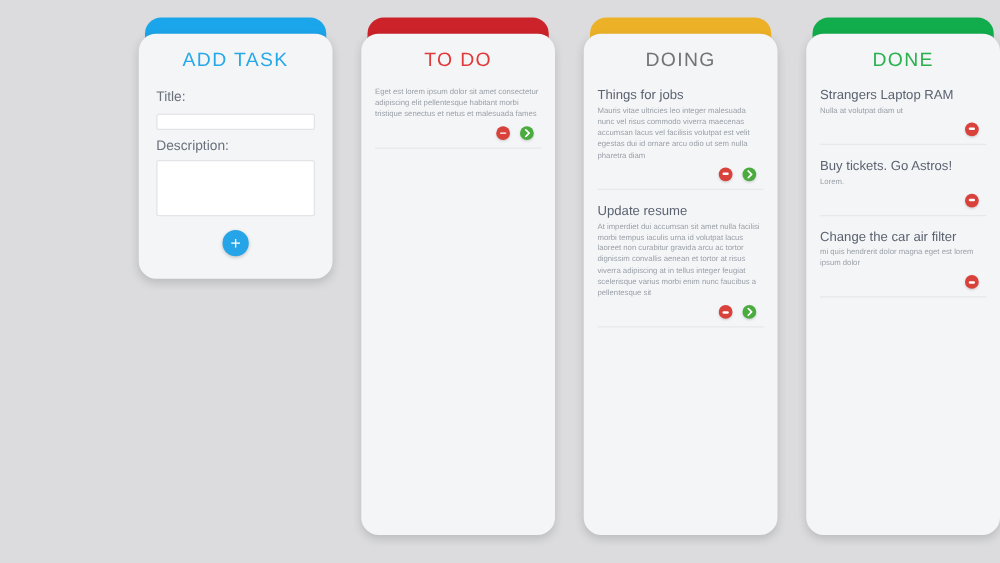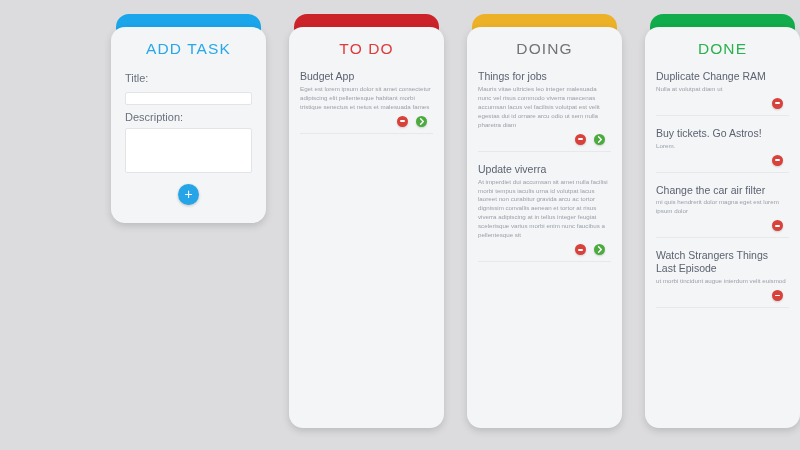--- a/index.html
+++ b/index.html
@@ -182,21 +182,20 @@
     </div>
   </div>
 
   <div class="column">
     <div class="colorbar" style="background: rgb(204, 34, 41);"></div>
     <div class="panel" style="min-height: 401px;">
       <h2 class="panel-title" style="color: rgb(224, 58, 58);">TO DO</h2>
       <div class="task-list">
 
         <div class="task-card">
-          <h3 class="task-title">Budget App</h3>
           <p class="task-desc">Eget est lorem ipsum dolor sit amet consectetur adipiscing elit pellentesque habitant morbi tristique senectus et netus et malesuada fames</p>
           <div class="task-actions">
             <span class="icon-btn icon-remove"></span>
             <span class="icon-btn icon-forward">
               <svg width="6" height="7" viewBox="0 0 6 7">
                   <path d="M1.6 0.8 L4.3 3.5 L1.6 6.2" stroke="#ffffff" stroke-width="1.4" fill="none" stroke-linecap="round" stroke-linejoin="round"></path>
                 </svg>
             </span>
           </div>
         </div>
@@ -219,21 +218,21 @@
             <span class="icon-btn icon-remove"></span>
             <span class="icon-btn icon-forward">
               <svg width="6" height="7" viewBox="0 0 6 7">
                   <path d="M1.6 0.8 L4.3 3.5 L1.6 6.2" stroke="#ffffff" stroke-width="1.4" fill="none" stroke-linecap="round" stroke-linejoin="round"></path>
                 </svg>
             </span>
           </div>
         </div>
 
         <div class="task-card">
-          <h3 class="task-title">Update viverra</h3>
+          <h3 class="task-title">Update resume</h3>
           <p class="task-desc">At imperdiet dui accumsan sit amet nulla facilisi morbi tempus iaculis urna id volutpat lacus laoreet non curabitur gravida arcu ac tortor dignissim convallis aenean et tortor at risus viverra adipiscing at in tellus integer feugiat scelerisque varius morbi enim nunc faucibus a pellentesque sit</p>
           <div class="task-actions">
             <span class="icon-btn icon-remove"></span>
             <span class="icon-btn icon-forward">
               <svg width="6" height="7" viewBox="0 0 6 7">
                   <path d="M1.6 0.8 L4.3 3.5 L1.6 6.2" stroke="#ffffff" stroke-width="1.4" fill="none" stroke-linecap="round" stroke-linejoin="round"></path>
                 </svg>
             </span>
           </div>
         </div>
@@ -242,21 +241,21 @@
     </div>
   </div>
 
   <div class="column">
     <div class="colorbar" style="background: rgb(17, 172, 75);"></div>
     <div class="panel" style="min-height: 401px;">
       <h2 class="panel-title" style="color: rgb(43, 177, 79);">DONE</h2>
       <div class="task-list">
 
         <div class="task-card">
-          <h3 class="task-title">Duplicate Change RAM</h3>
+          <h3 class="task-title">Strangers Laptop RAM</h3>
           <p class="task-desc">Nulla at volutpat diam ut</p>
           <div class="task-actions">
             <span class="icon-btn icon-remove"></span>
           </div>
         </div>
 
         <div class="task-card">
           <h3 class="task-title">Buy tickets. Go Astros!</h3>
           <p class="task-desc">Lorem.</p>
           <div class="task-actions">
@@ -265,25 +264,18 @@
         </div>
 
         <div class="task-card">
           <h3 class="task-title">Change the car air filter</h3>
           <p class="task-desc">mi quis hendrerit dolor magna eget est lorem ipsum dolor</p>
           <div class="task-actions">
             <span class="icon-btn icon-remove"></span>
           </div>
         </div>
 
-        <div class="task-card">
-          <h3 class="task-title">Watch Strangers Things Last Episode</h3>
-          <p class="task-desc">ut morbi tincidunt augue interdum velit euismod</p>
-          <div class="task-actions">
-            <span class="icon-btn icon-remove"></span>
-          </div>
-        </div>
 
       </div>
     </div>
   </div>
 
 </div>
 
 </body></html>

